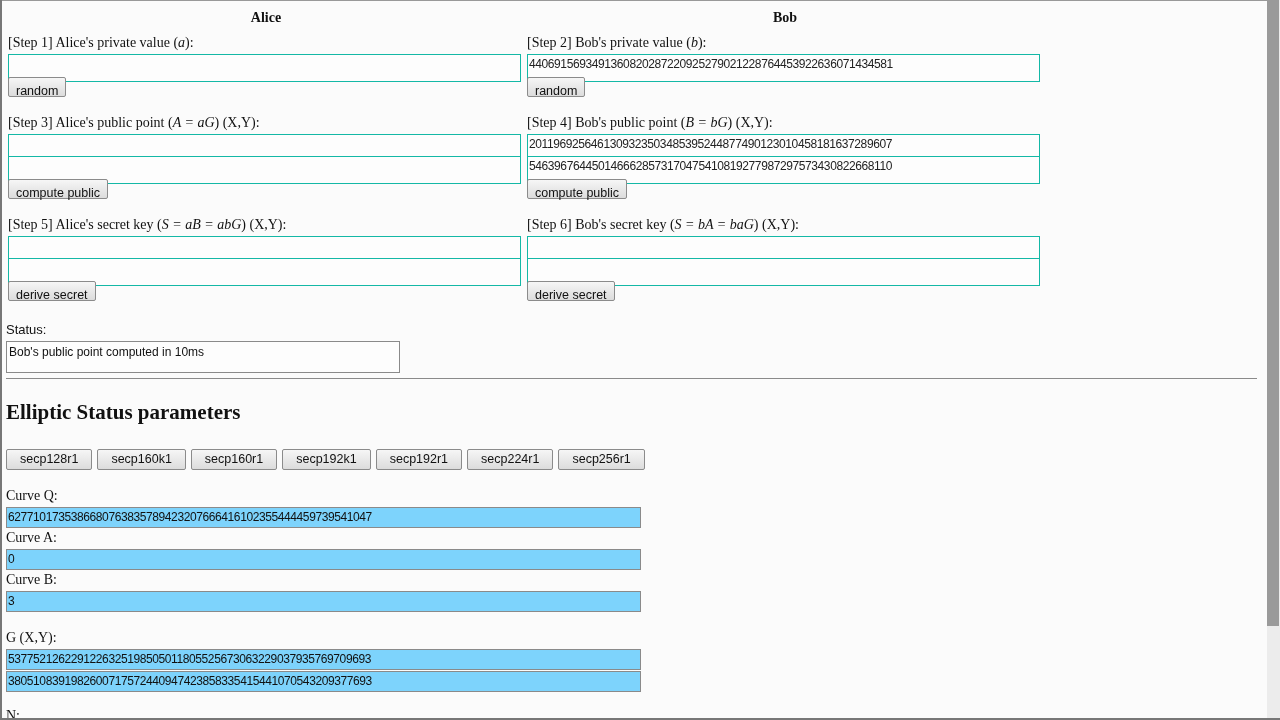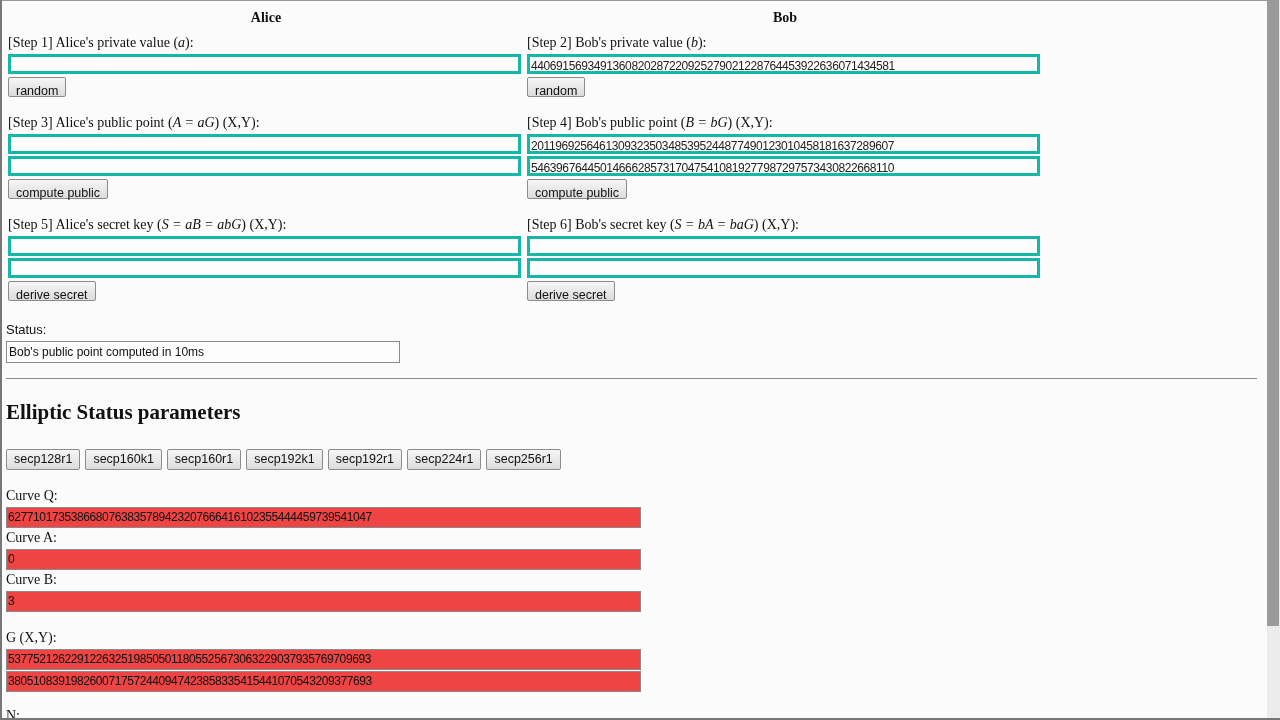--- a/index.html
+++ b/index.html
@@ -16,51 +16,51 @@
   .scroll-thumb { position: absolute; left: 0; top: 0; width: 12px; height: 626px; background: #9a9a9a; }
 
   .col { position: absolute; top: 0; width: 516px; }
   .col.alice { left: 8px; }
   .col.bob { left: 527px; }
   .col-title { position: absolute; top: 10px; width: 516px; text-align: center; font-weight: bold; font-size: 14px; }
 
   .label { position: absolute; left: 0; font-size: 14px; white-space: nowrap; }
   .label i { font-style: italic; }
   .field {
-    position: absolute; left: 0; width: 513px; height: 20px; box-sizing: border-box;
-    border: 3px solid #14b8a6; background: #fdfdfd;
+    position: absolute; left: 0; width: 513px; height: 28px; box-sizing: border-box;
+    border: 1px solid #14b8a6; background: #fdfdfd;
     font-family: "Liberation Sans", "DejaVu Sans", sans-serif; font-size: 12px; letter-spacing: -0.4px;
     line-height: 18px; padding: 0 1px; color: #222; white-space: nowrap; overflow: hidden;
   }
   .btn {
     position: absolute; left: 0; height: 20px; box-sizing: border-box;
     border: 1px solid #8b8b8b; border-radius: 2px;
     background: linear-gradient(#f6f6f6, #dcdcdc);
     font-family: "Liberation Sans", "DejaVu Sans", sans-serif; font-size: 12.5px;
     padding: 4px 7px; line-height: 18px; color: #111; white-space: nowrap; cursor: pointer;
   }
 
   .status-label { position: absolute; left: 6px; top: 322px; font-family: "Liberation Sans", sans-serif; font-size: 13px; }
-  .status-field { position: absolute; left: 6px; top: 341px; width: 394px; height: 22px; box-sizing: border-box;
+  .status-field { position: absolute; left: 6px; top: 341px; width: 394px; height: 32px; box-sizing: border-box;
     border: 1px solid #8a8a8a; background: #fdfdfd; font-family: "Liberation Sans", sans-serif; font-size: 12px;
     line-height: 20px; padding: 0 2px; white-space: nowrap; overflow: hidden; }
   .hr { position: absolute; left: 6px; top: 378px; width: 1251px; height: 0; border-top: 1px solid #8a8a8a; }
   .section-title { position: absolute; left: 6px; top: 400px; font-size: 21px; font-weight: bold; }
 
   .curve-btns { position: absolute; left: 6px; top: 449px; display: flex; gap: 5px; }
   .curve-btns .cbtn {
     height: 21px; box-sizing: border-box; border: 1px solid #8b8b8b; border-radius: 2px;
     background: linear-gradient(#f6f6f6, #dcdcdc); font-family: "Liberation Sans", sans-serif;
-    font-size: 12.5px; padding: 0 7px; line-height: 19px; white-space: nowrap; cursor: pointer;
+    font-size: 12.5px; padding: 0 13px; line-height: 19px; white-space: nowrap; cursor: pointer;
   }
 
   .param-label { position: absolute; left: 6px; font-family: "Liberation Serif", serif; font-size: 14px; }
   .param-field {
     position: absolute; left: 6px; width: 635px; height: 21px; box-sizing: border-box;
-    border: 1px solid #8a8a8a; background: #ef4444;
+    border: 1px solid #8a8a8a; background: #7dd3fc;
     font-family: "Liberation Sans", sans-serif; font-size: 12px; letter-spacing: -0.4px;
     line-height: 19px; padding: 0 1px; white-space: nowrap; overflow: hidden;
   }
 
   .caption {
     position: absolute; left: 900px; top: 500px; width: 320px; text-align: center;
     font-family: "DejaVu Sans", "Liberation Sans", sans-serif; font-weight: bold; font-size: 43px;
     line-height: 58px; color: #050505;
   }
 </style>

